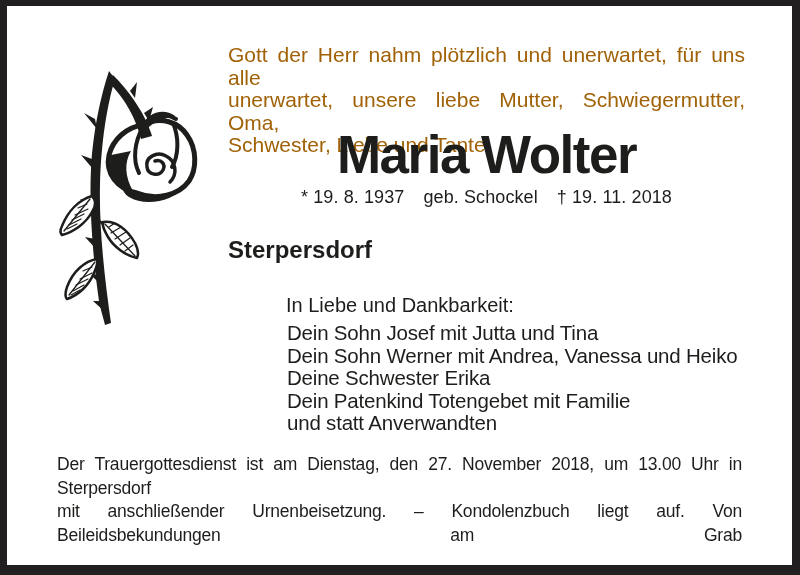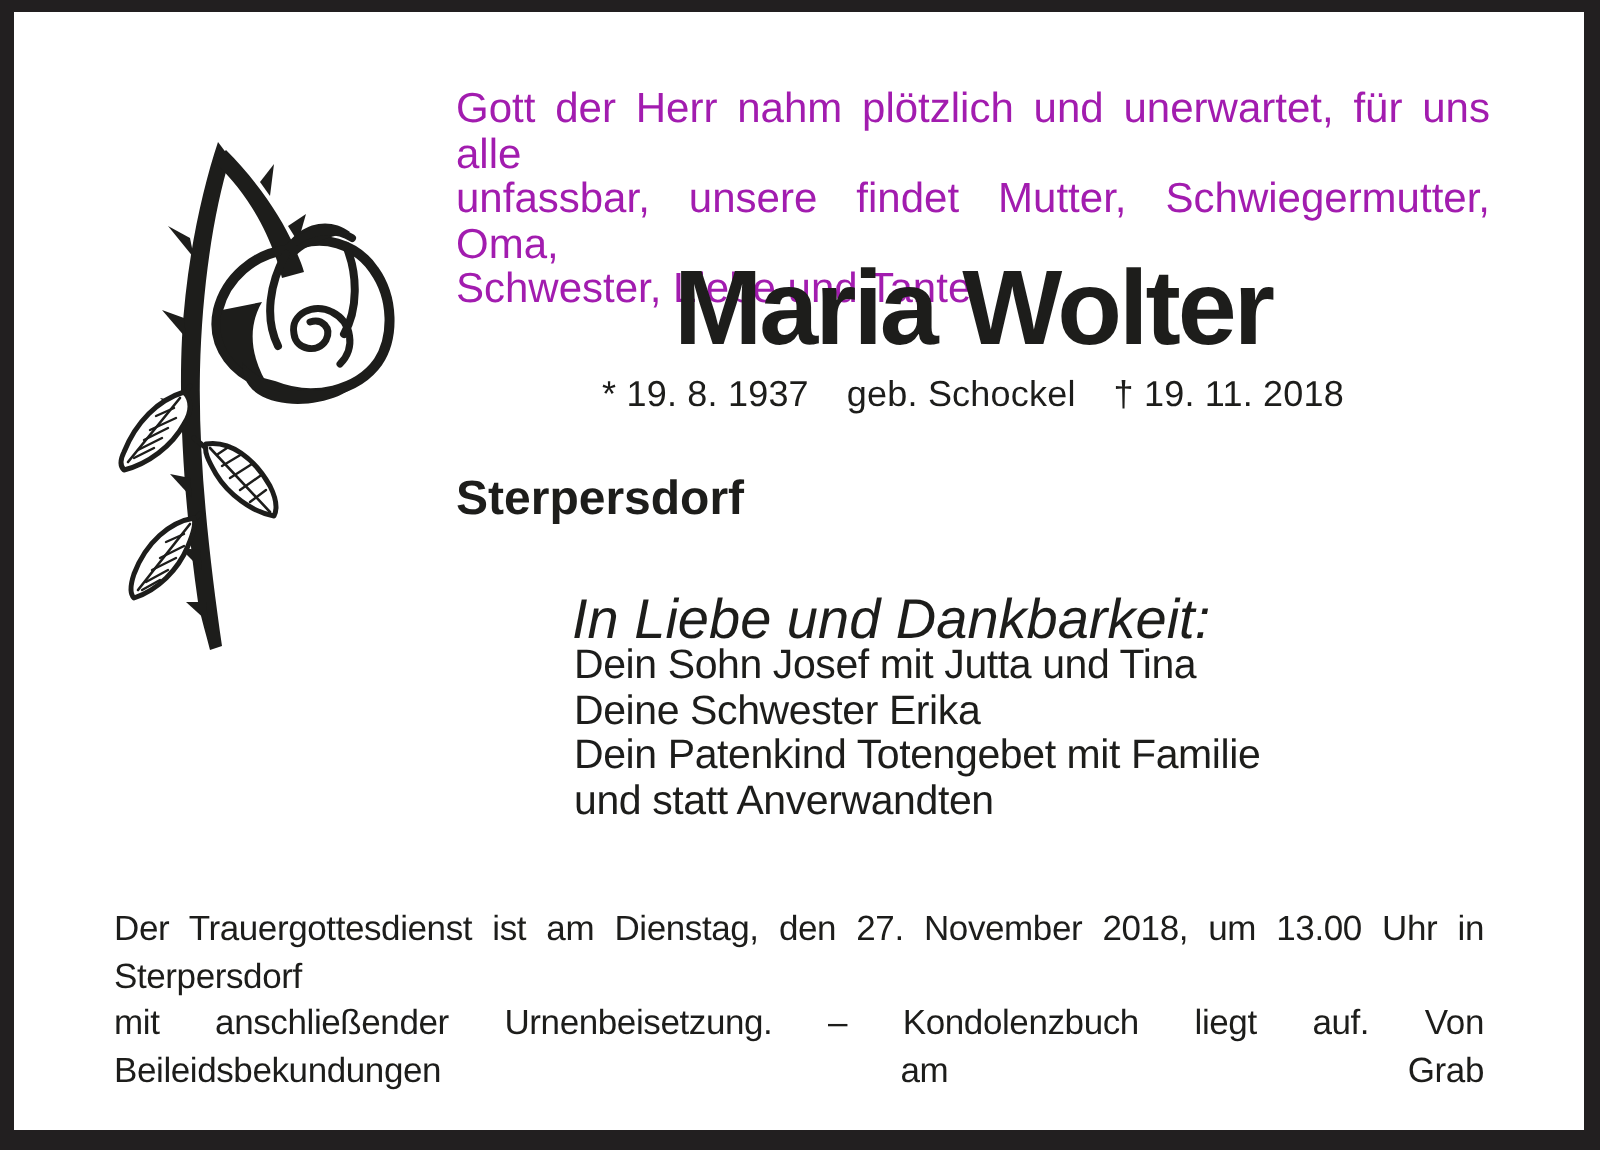--- a/index.html
+++ b/index.html
@@ -14,21 +14,21 @@
     border-width:6px 8px 10px 7px;
     font-family:"Liberation Sans","DejaVu Sans",sans-serif;
     color:#1d1d1b;
     overflow:hidden;
   }
   .abs{position:absolute;}
   
   .intro{
     left:221px;top:38px;width:517px;
     font-size:21px;line-height:22.5px;
-    color:#a21caf;
+    color:#a16207;
   }
   .intro .line{width:100%;}
   .just{text-align:justify;text-align-last:justify;}
   
   .rose{left:38px;top:55px;width:172px;height:266px;}
   
   .nameblock{
     left:221px;top:120px;width:517px;
     text-align:center;
   }
@@ -42,22 +42,21 @@
     font-size:18px;letter-spacing:0.1px;
     display:flex;justify-content:center;gap:19px;
     white-space:nowrap;
   }
   .place{
     left:221px;top:230px;
     font-size:24px;font-weight:bold;
   }
   .closing{
     left:279px;top:288px;
-    font-size:28px;
-    font-style:italic;
+    font-size:20px;
   }
   .mourners{
     left:280px;top:316px;
     font-size:20.5px;font-weight:normal;
     line-height:22.6px;letter-spacing:-0.2px;
     white-space:nowrap;
   }
   .details{
     left:50px;top:447px;width:685px;
     font-size:17.5px;line-height:23.5px;
@@ -107,39 +106,40 @@
 
       <path d="M55,196 L50,201" stroke="#1d1d1b" stroke-width="2.5"></path>
       <path d="M52,198 C40,200 28,210 22,226 C20,232 20,236 22,238 C34,234 44,224 49,212 C52,205 53,201 52,198 Z" fill="#ffffff" stroke="#1d1d1b" stroke-width="2.5"></path>
       <path d="M50,201 L24,234" stroke="#1d1d1b" stroke-width="1.3"></path>
       <path d="M47,206 L38,210 M47,212 L35,218 M43,218 L31,224 M39,224 L28,230 M35,229 L26,234" stroke="#1d1d1b" stroke-width="1.2"></path>
     </svg>
   </div>
 
   <div class="abs intro">
     <div class="line just">Gott der Herr nahm plötzlich und unerwartet, für uns alle</div>
-    <div class="line just">unfassbar, unsere findet Mutter, Schwiegermutter, Oma,</div>
+    <div class="line just">unerwartet, unsere liebe Mutter, Schwiegermutter, Oma,</div>
     <div class="line">Schwester, Liebe und Tante</div>
   </div>
 
   <div class="abs nameblock">
     <div class="deceased">Maria Wolter</div>
     <div class="dates">
       <span>* 19. 8. 1937</span>
       <span>geb. Schockel</span>
       <span>† 19. 11. 2018</span>
     </div>
   </div>
 
   <div class="abs place">Sterpersdorf</div>
 
   <div class="abs closing">In Liebe und Dankbarkeit:</div>
 
   <div class="abs mourners">
     <div>Dein Sohn Josef mit Jutta und Tina</div>
+    <div>Dein Sohn Werner mit Andrea, Vanessa und Heiko</div>
     <div>Deine Schwester Erika</div>
     <div>Dein Patenkind Totengebet mit Familie</div>
     <div>und statt Anverwandten</div>
   </div>
 
   <div class="abs details">
     <div class="line just">Der Trauergottesdienst ist am Dienstag, den 27. November 2018, um 13.00 Uhr in Sterpersdorf</div>
     <div class="line just">mit anschließender Urnenbeisetzung. – Kondolenzbuch liegt auf. Von Beileidsbekundungen am Grab</div>
 
   </div>

